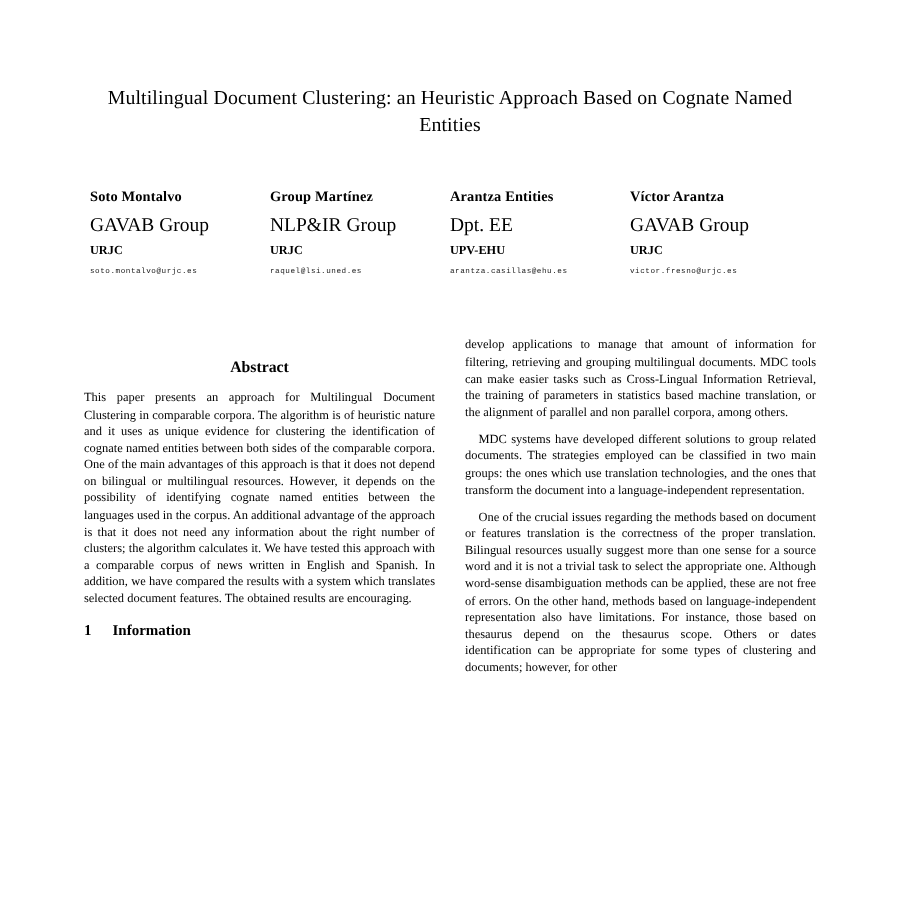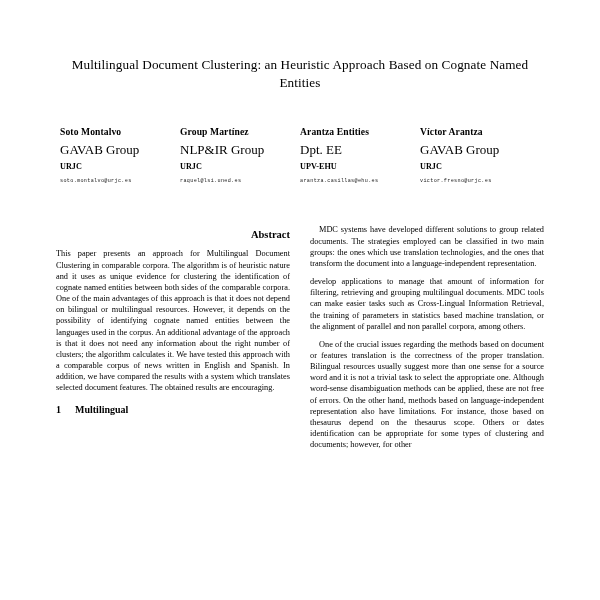--- a/index.html
+++ b/index.html
@@ -62,24 +62,24 @@
   }
   .columns {
     display: flex;
     margin-top: 40px;
     gap: 20px;
   }
   .col {
     width: 234px;
   }
   .section-head {
-    text-align: right;
+    text-align: center;
     font-size: 10.5px;
     font-weight: bold;
-    margin: 5px 0 8px 0;
+    margin: 16px 0 8px 0;
   }
   p.body {
     font-size: 8.3px;
     line-height: 1.345;
     text-align: justify;
     margin: 0 0 7px 0;
     text-indent: 0;
     hyphens: auto;
   }
   p.body.indent {
@@ -128,25 +128,25 @@
     </div>
   </div>
 
   <div class="columns">
 
     <div class="col">
       <div class="section-head">Abstract</div>
       <p class="body">This paper presents an approach for Multilingual Document Clustering in comparable corpora. The algorithm is of heuristic nature and it uses as unique evidence for clustering the identification of cognate named entities between both sides of the comparable corpora. One of the main advantages of this approach is that it does not depend on bilingual or multilingual resources. However, it depends on the possibility of identifying cognate named entities between the languages used in the corpus. An additional advantage of the approach is that it does not need any information about the right number of clusters; the algorithm calculates it. We have tested this approach with a comparable corpus of news written in English and Spanish. In addition, we have compared the results with a system which translates selected document features. The obtained results are encouraging.</p>
       <div class="num-head">
         <span class="num">1</span>
-        <span>Multilingual</span>
+        <span>Information</span>
       </div>
     </div>
 
     <div class="col">
+      <p class="body">develop applications to manage that amount of information for filtering, retrieving and grouping multilingual documents. MDC tools can make easier tasks such as Cross-Lingual Information Retrieval, the training of parameters in statistics based machine translation, or the alignment of parallel and non parallel corpora, among others.</p>
       <p class="body indent">MDC systems have developed different solutions to group related documents. The strategies employed can be classified in two main groups: the ones which use translation technologies, and the ones that transform the document into a language-independent representation.</p>
-      <p class="body">develop applications to manage that amount of information for filtering, retrieving and grouping multilingual documents. MDC tools can make easier tasks such as Cross-Lingual Information Retrieval, the training of parameters in statistics based machine translation, or the alignment of parallel and non parallel corpora, among others.</p>
       <p class="body indent">One of the crucial issues regarding the methods based on document or features translation is the correctness of the proper translation. Bilingual resources usually suggest more than one sense for a source word and it is not a trivial task to select the appropriate one. Although word-sense disambiguation methods can be applied, these are not free of errors. On the other hand, methods based on language-independent representation also have limitations. For instance, those based on thesaurus depend on the thesaurus scope. Others or dates identification can be appropriate for some types of clustering and documents; however, for other</p>
     </div>
 
   </div>
 
 </div>
 
 </body></html>

